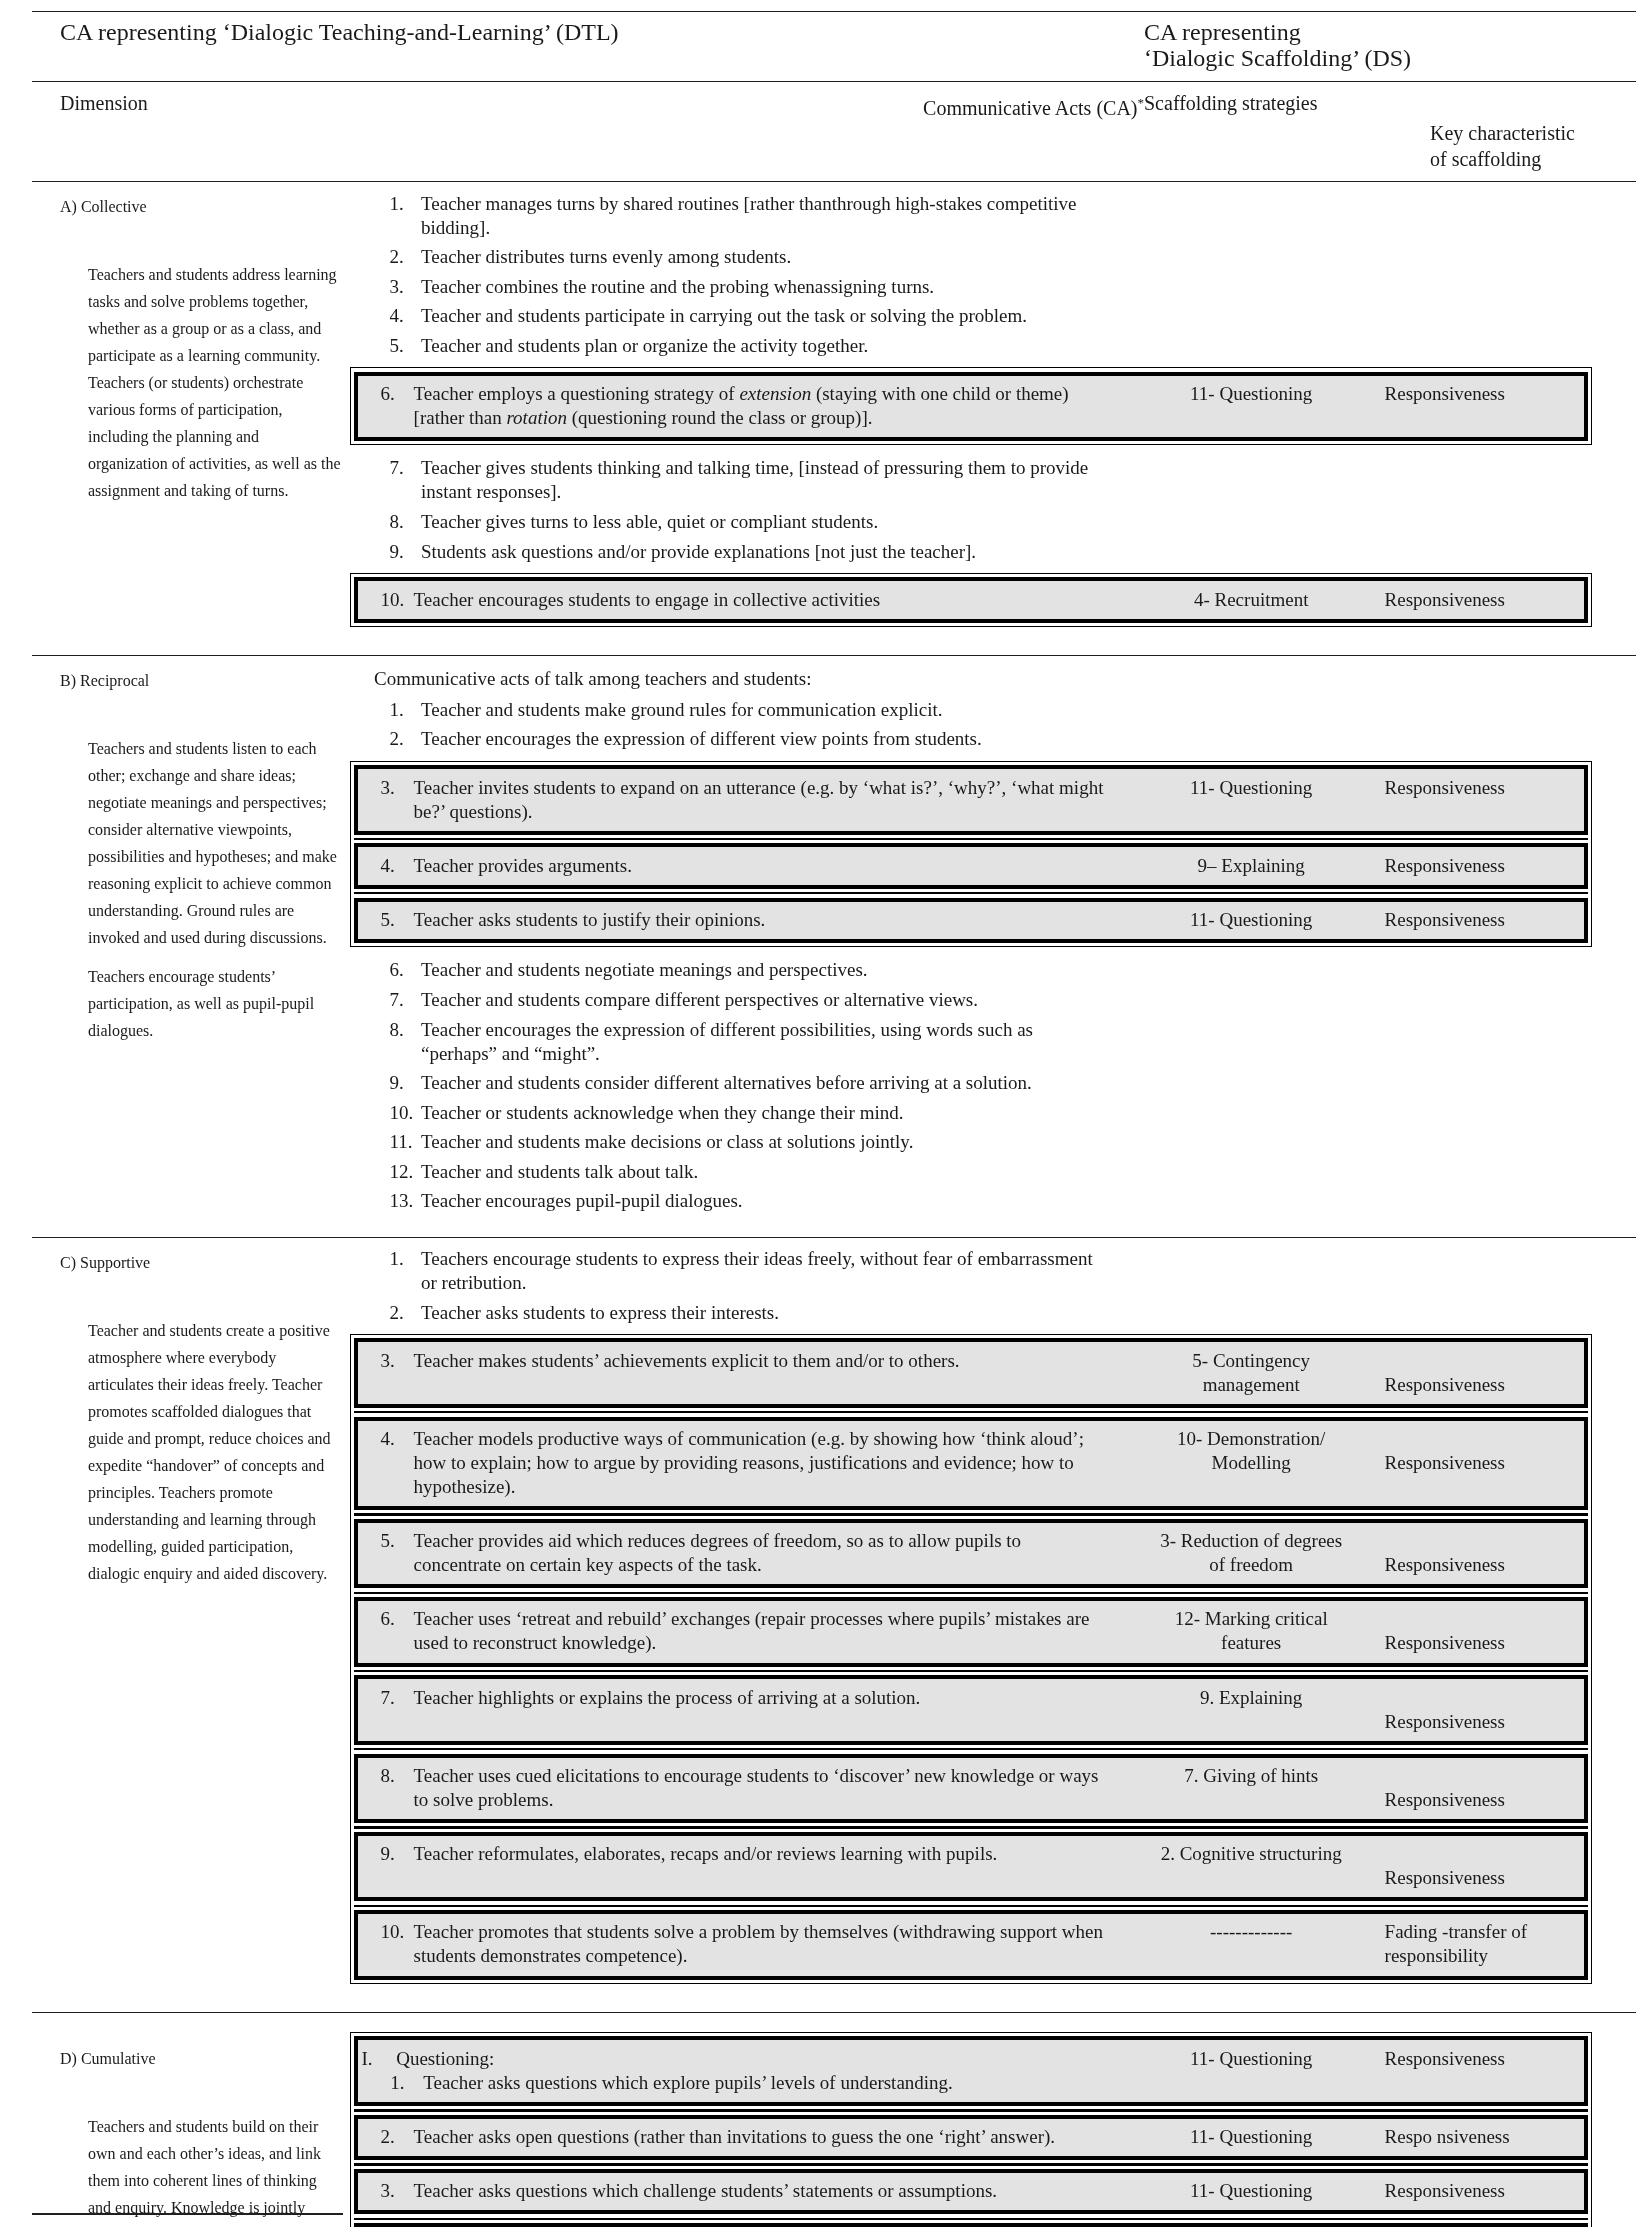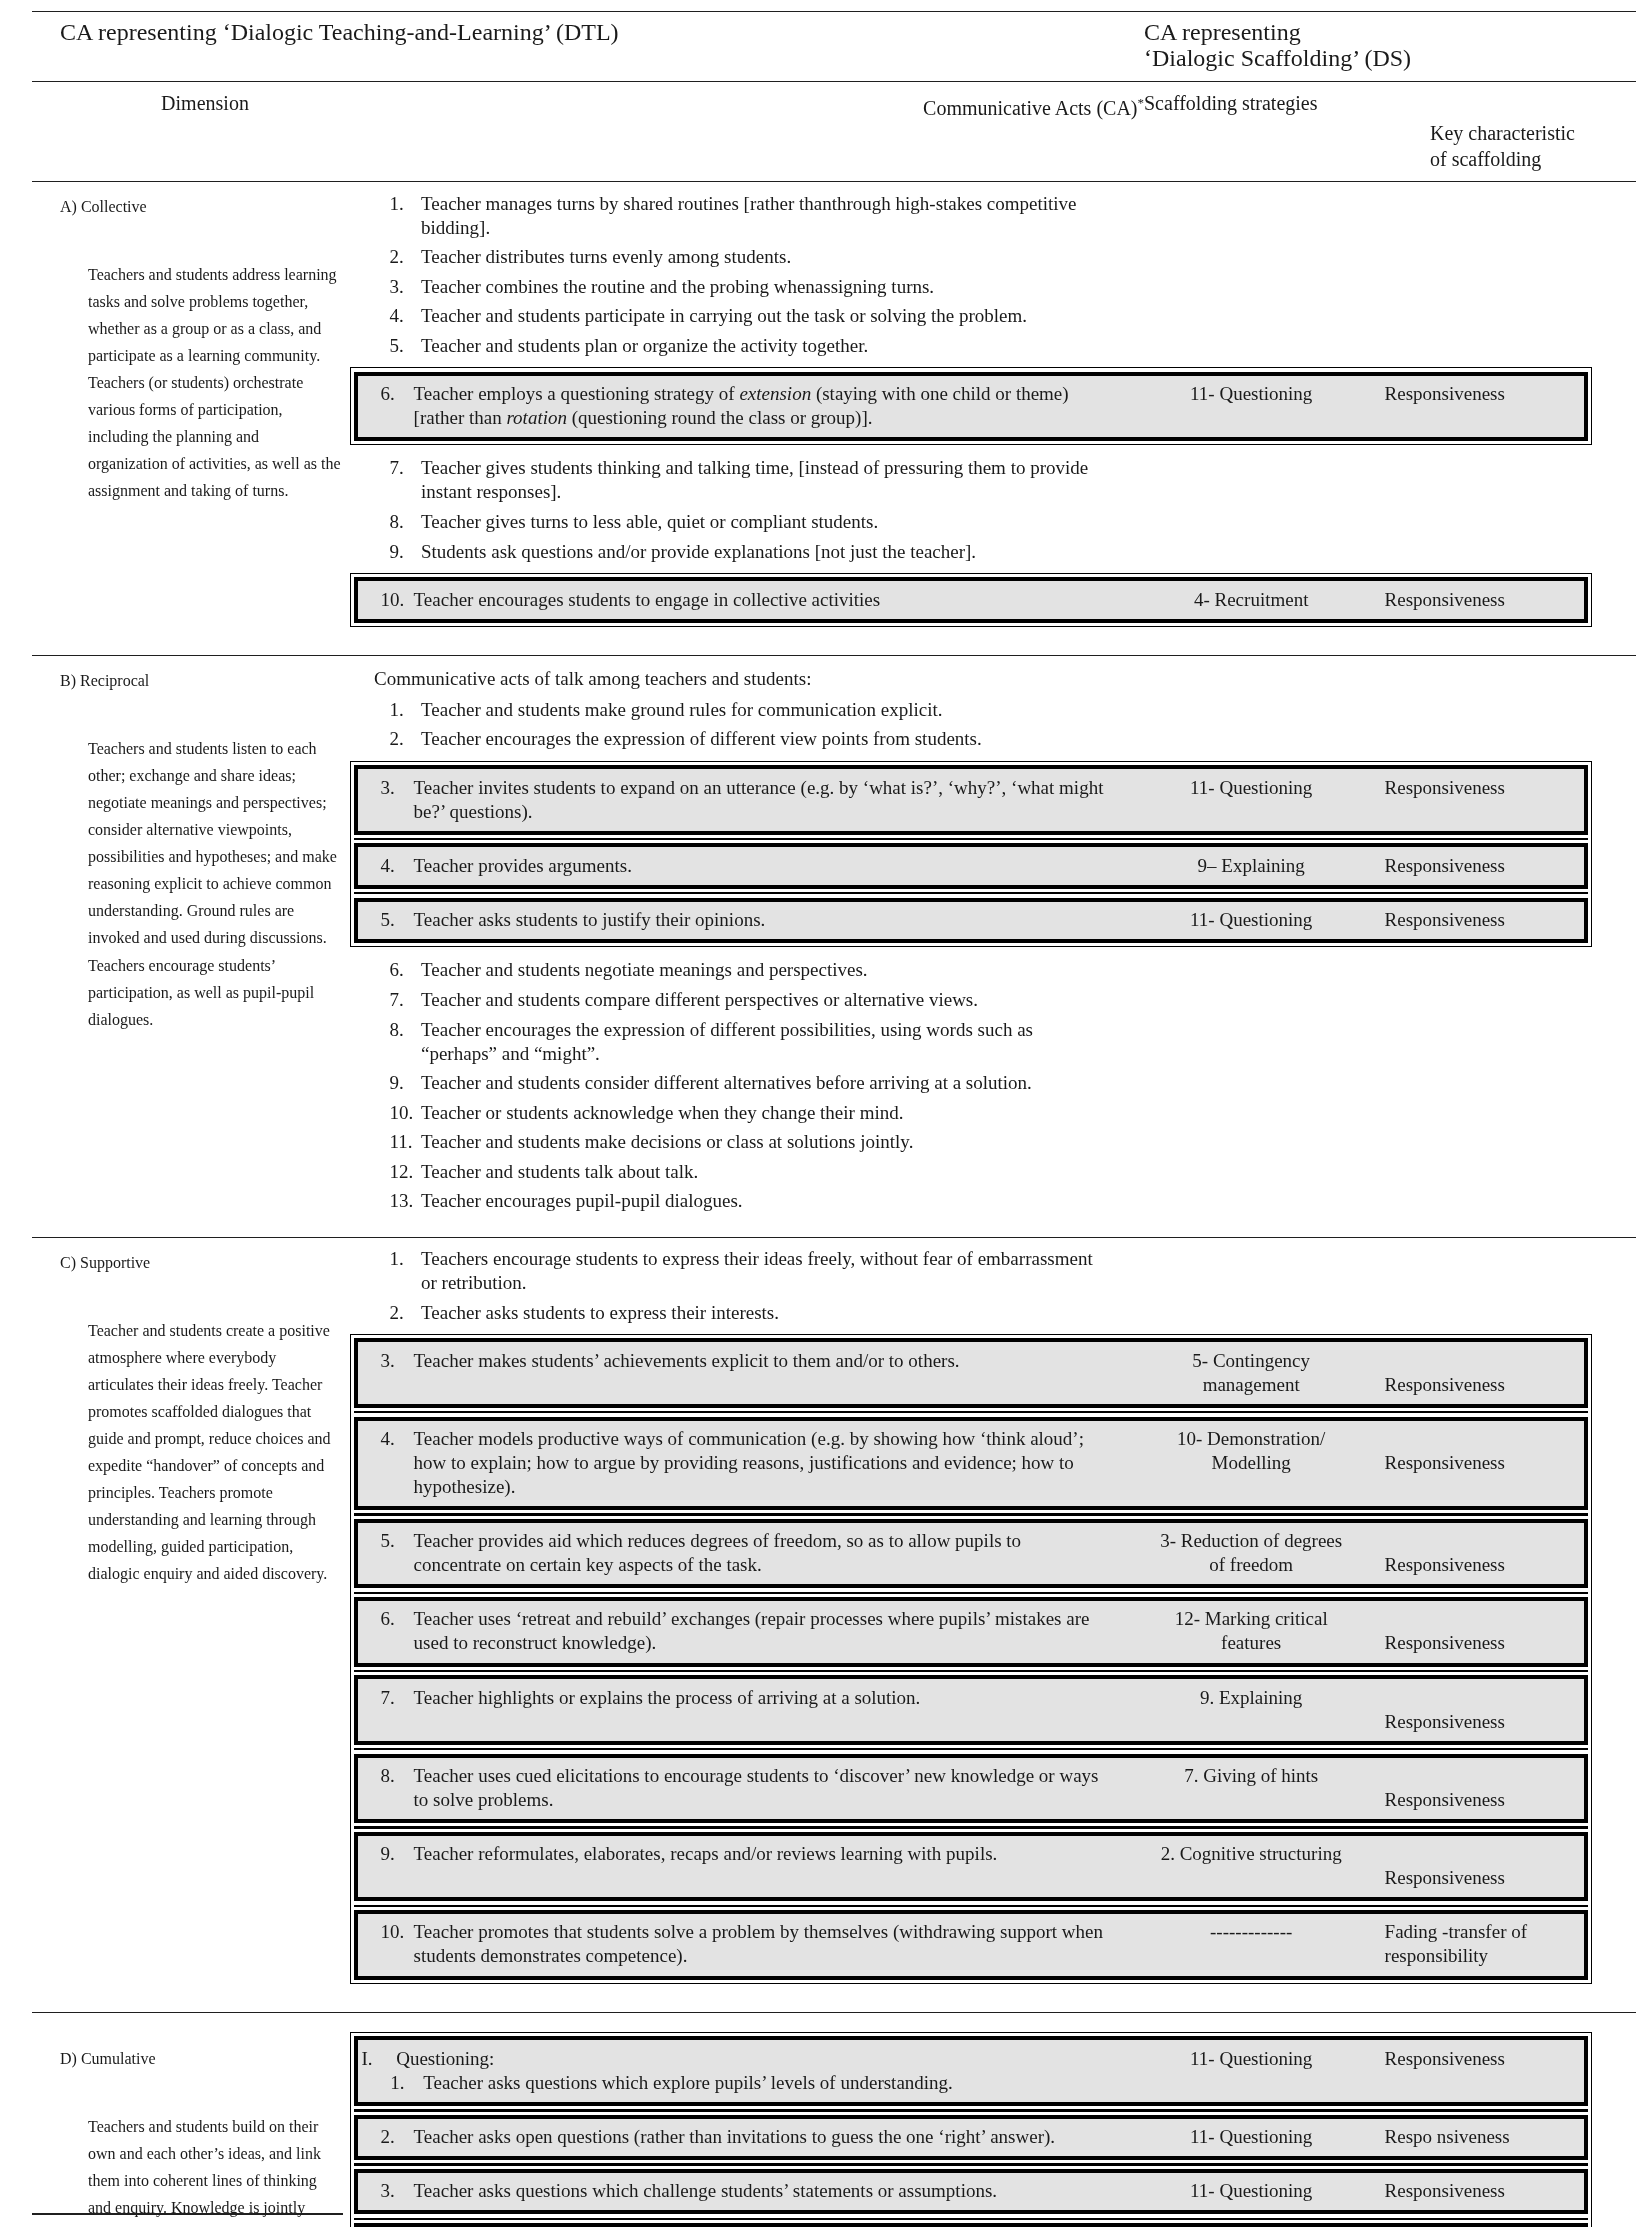--- a/index.html
+++ b/index.html
@@ -23,34 +23,34 @@
     padding:7.1px 0 9.5px;border-bottom:1.6px solid var(--line);
     font-size:24px;line-height:26px;
   }
   .thead-row1 .cell-left{padding-left:28px;}
   .thead-row1 .cell-right{white-space:pre-line;}
   .thead-row2{
     display:grid;grid-template-columns:318px 794px 270px 1fr;
     padding:8px 0 9.5px;border-bottom:1.6px solid var(--line);
     font-size:20px;line-height:26px;
   }
-  .thead-row2 .hc1{padding-left:28px;text-align:center;}
+  .thead-row2 .hc1{padding-left:28px;}
   .thead-row2 .hc2{padding-left:16px;text-align:right;}
   .thead-row2 .hc4{white-space:pre-line;padding-left:16px;margin-top:30px;}
   sup{font-size:0.65em;}
   
   .sect{
     display:grid;grid-template-columns:318px 1fr;
     padding:9.5px 0 17.5px;
   }
   .sect + .sect{border-top:1.6px solid var(--line);}
   .dim-cell{font-size:16px;line-height:27px;padding-top:1.6px;}
   .dim-title{padding-left:28px;}
   .dim-p{padding-left:56px;max-width:310px;margin-top:41px;}
-  .dim-p + .dim-p{margin-top:1px;}
+  .dim-p + .dim-p{margin-top:12px;}
   .sect-D .dim-cell{padding-top:22px;}
   
   .content-cell{font-size:19px;line-height:24px;}
   .intro{margin:1.6px 0 6.4px 24px;}
   .item{position:relative;padding-left:49px;margin-bottom:5.6px;}
   .content-cell > .item{margin-left:22px;max-width:739px;}
   .content-cell > .item .txt{display:inline-block;max-width:687px;vertical-align:top;}
   .num{position:absolute;left:16px;top:0;}
   .content-cell > .item .num{left:17.5px;}
   em{font-style:italic;}

